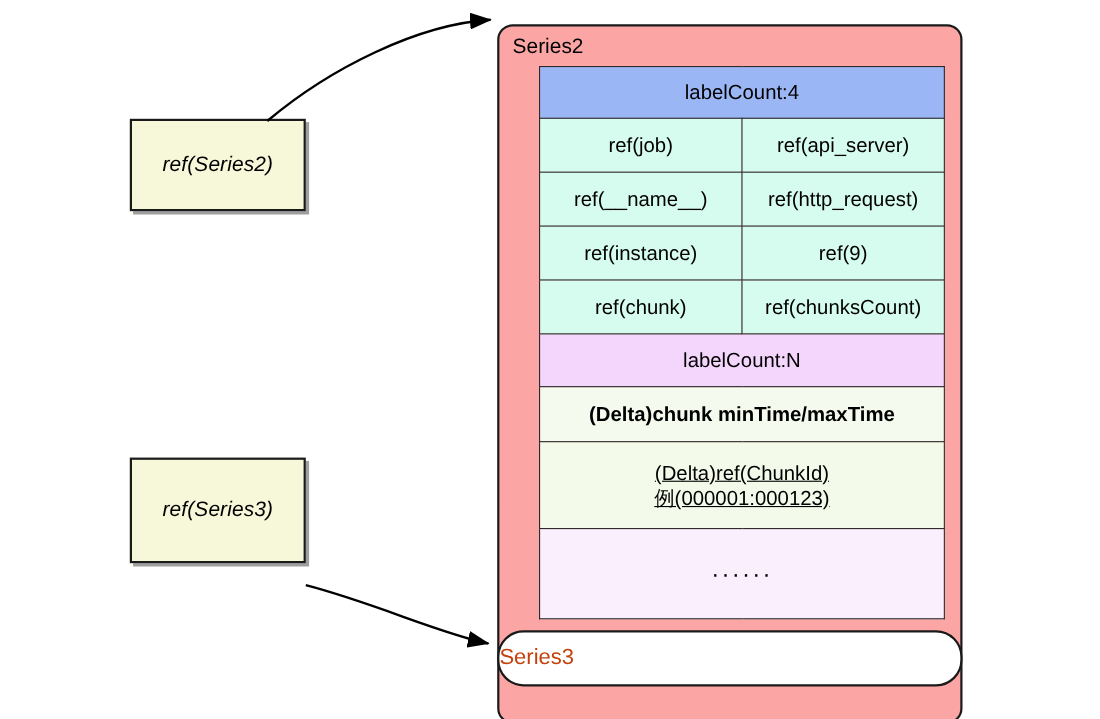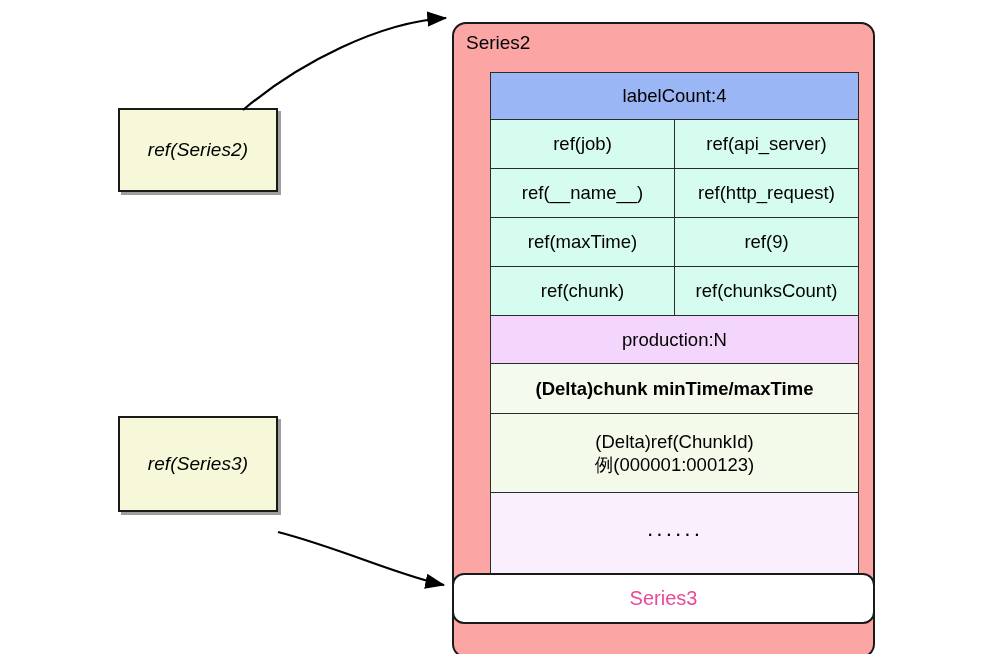--- a/index.html
+++ b/index.html
@@ -68,63 +68,62 @@
 
   
   #series2-table {
     position: absolute;
     box-sizing: border-box;
     left: 36px;
     top: 36px;
     width: 369px;
     border-collapse: collapse;
     table-layout: fixed;
-    margin-top: 12px;
   }
   #series2-table td {
     border: 1.6px solid #2b2b2b;
     text-align: center;
     vertical-align: middle;
     font-size: 18.5px;
     color: #000000;
     padding: 0;
     line-height: 1.25;
   }
   .row-header td { background: #9bb6f5; height: 46px; font-size: 20px; }
   .row-label td  { background: #d6fbef; height: 48px; }
   .row-chunks td { background: #f4d5fb; height: 47px; font-size: 20px; }
   .row-time td   { background: #f5faee; height: 49px; font-weight: bold; }
-  .row-chunkid td{ background: #f3faea; height: 78px; }
+  .row-chunkid td{ background: #f3faea; height: 78px; text-decoration: underline; }
   .row-ellipsis td { background: #faeffc; height: 81px; }
   .cell-left  { width: 178px; }
   .cell-right { width: 191px; }
   .chunkid-line { display: block; }
   .ellipsis-glyph {
     display: block;
     font-size: 22px;
     letter-spacing: 2px;
     line-height: 1;
   }
 
   
   #series3-box {
     position: absolute;
     box-sizing: border-box;
     left: 452px;
     top: 573px;
     width: 423px;
     height: 51px;
     border: 2.5px solid #1a1a1a;
-    border-radius: 12px;
+    border-radius: 24px;
     background: #ffffff;
     display: flex;
     align-items: center;
-    justify-content: center;
+    justify-content: flex-start;
     font-size: 20px;
-    color: #ec4899;
+    color: #c2410c;
   }
 </style>
 </head>
 <body>
 
 <div id="canvas">
 
   <div class="ref-box" id="ref-series2-box">
     <span>ref(Series2)</span>
   </div>
@@ -154,30 +153,30 @@
 
         <tr class="row-label">
           <td class="cell-left">ref(job)</td>
           <td class="cell-right">ref(api_server)</td>
         </tr>
         <tr class="row-label">
           <td class="cell-left">ref(__name__)</td>
           <td class="cell-right">ref(http_request)</td>
         </tr>
         <tr class="row-label">
-          <td class="cell-left">ref(maxTime)</td>
+          <td class="cell-left">ref(instance)</td>
           <td class="cell-right">ref(9)</td>
         </tr>
         <tr class="row-label">
           <td class="cell-left">ref(chunk)</td>
           <td class="cell-right">ref(chunksCount)</td>
         </tr>
 
         <tr class="row-chunks">
-          <td colspan="2">production:N</td>
+          <td colspan="2">labelCount:N</td>
         </tr>
 
         <tr class="row-time">
           <td colspan="2">(Delta)chunk minTime/maxTime</td>
         </tr>
 
         <tr class="row-chunkid">
           <td colspan="2">
             <span class="chunkid-line">(Delta)ref(ChunkId)</span>
             <span class="chunkid-line">例(000001:000123)</span>

